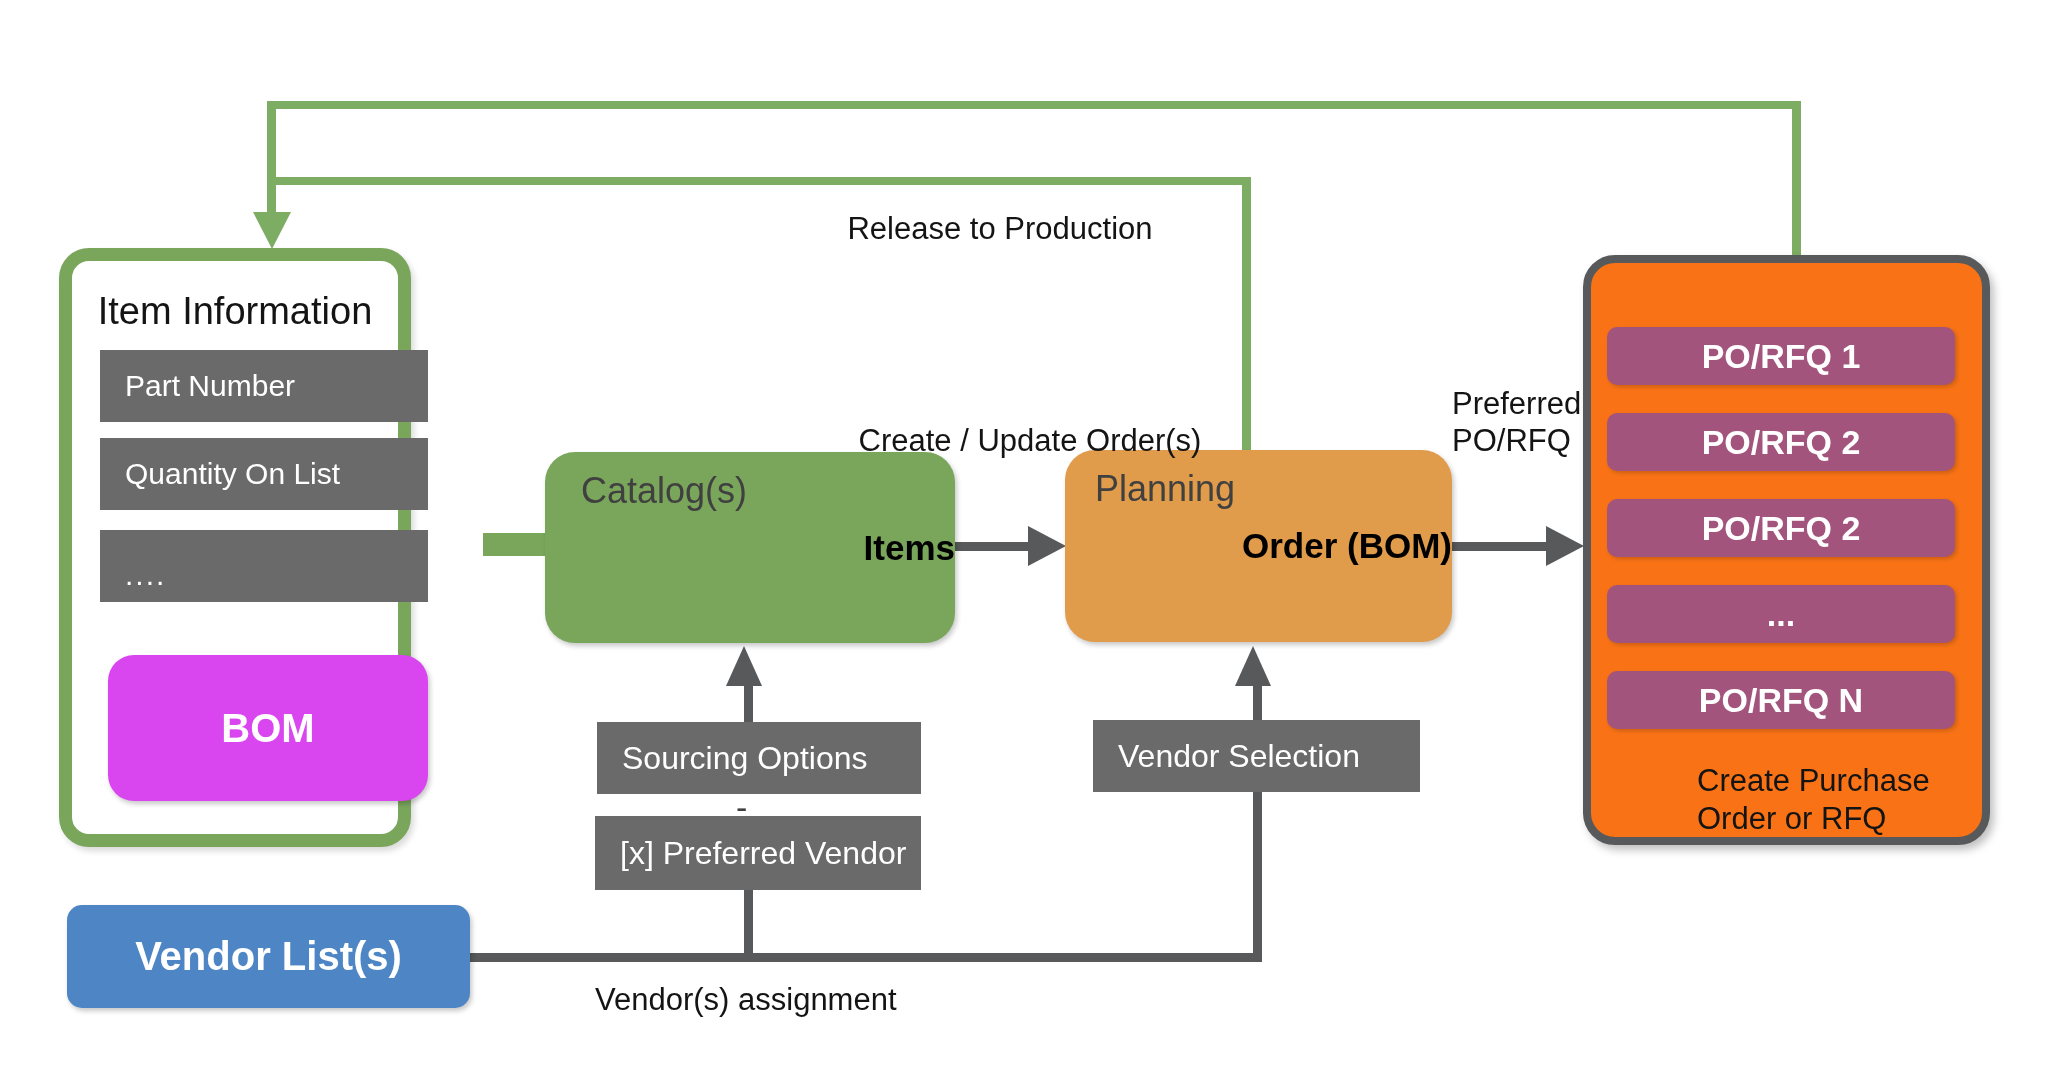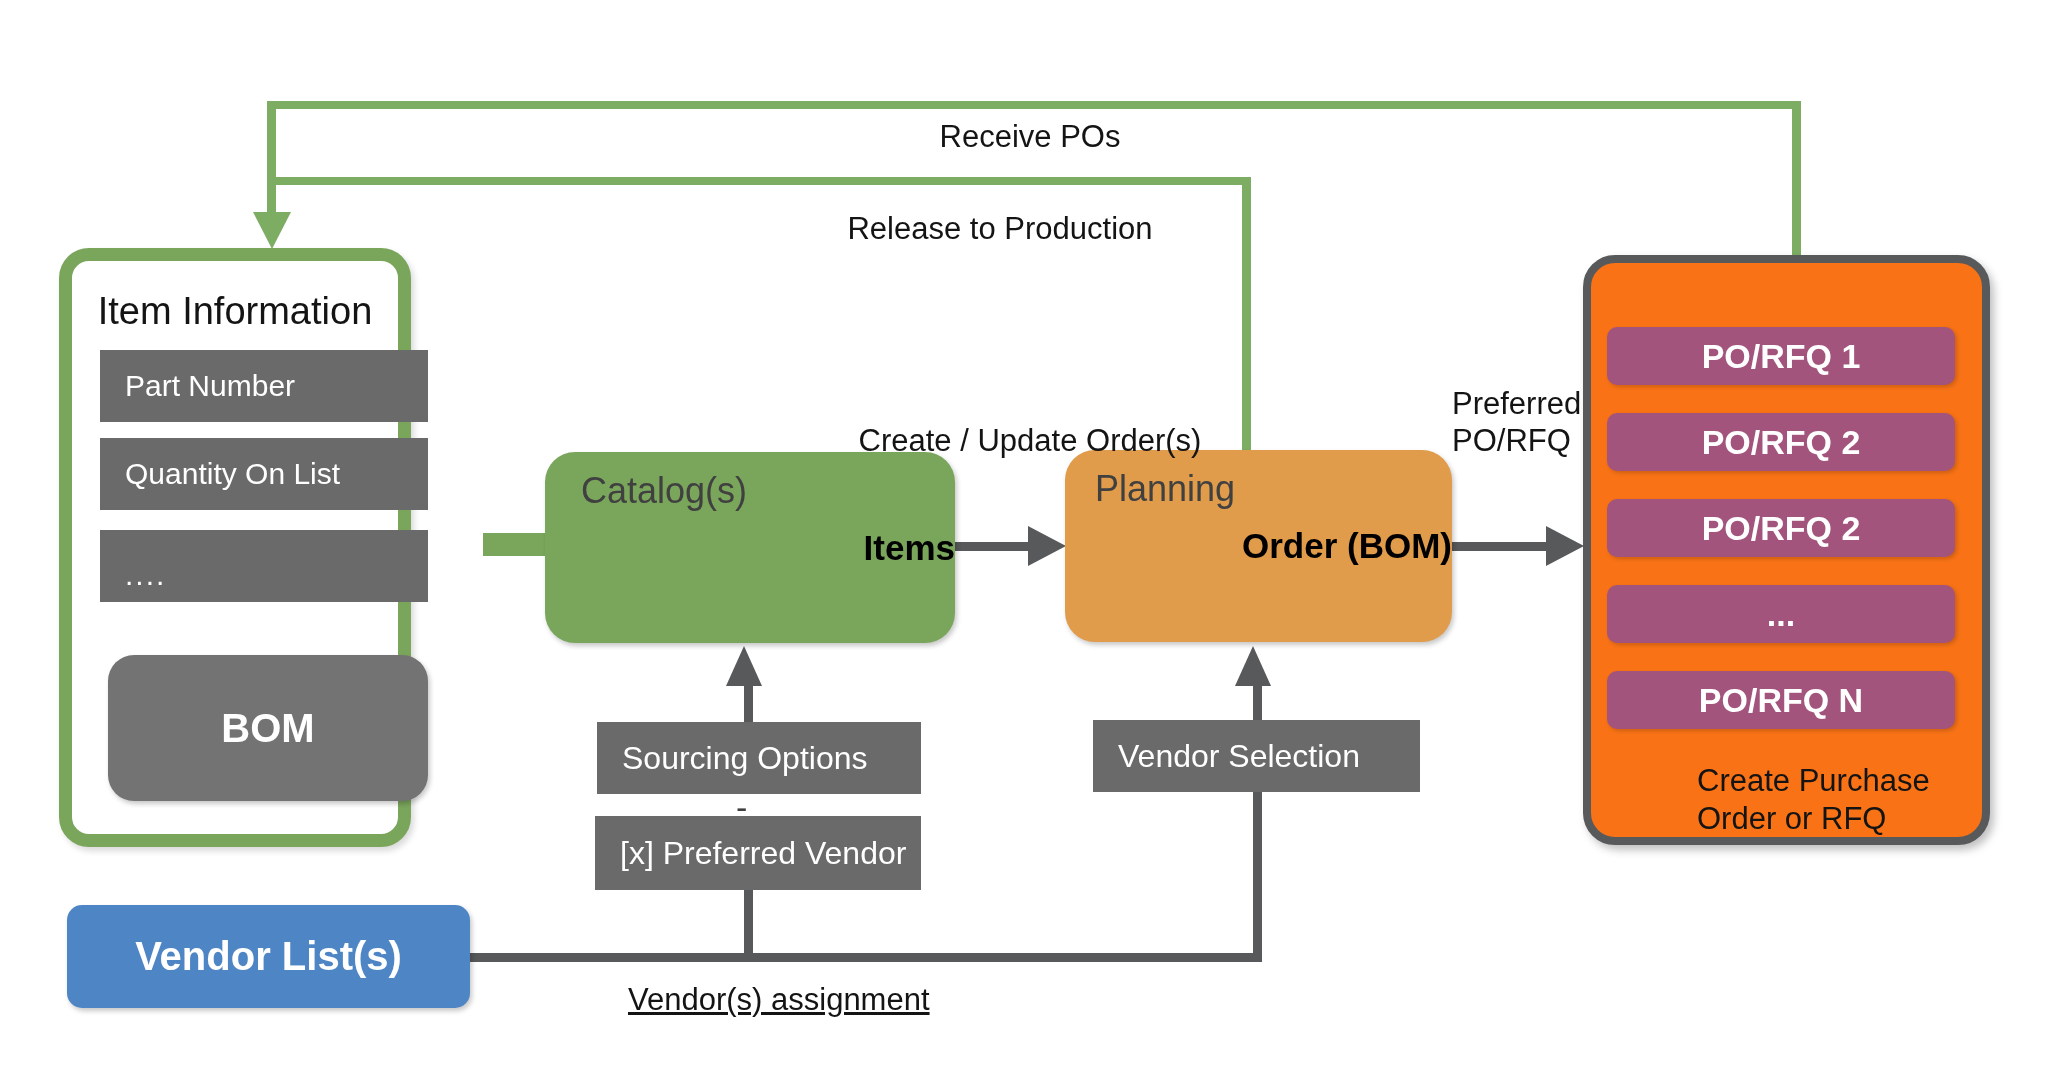--- a/index.html
+++ b/index.html
@@ -19,21 +19,21 @@
   .node{position:absolute;box-sizing:border-box;}
   .item-info{
     left:59px;top:248px;width:352px;height:599px;background:#ffffff;
     border:13px solid #7AA65C;border-radius:30px;
     box-shadow:3px 4px 6px rgba(0,0,0,0.15);
   }
   .item-title{position:absolute;left:0;right:0;top:29px;text-align:center;font-size:38px;color:#141414;}
   .gray-field{position:absolute;left:28px;width:328px;height:72px;background:#6A6A6A;color:#ffffff;
     display:flex;align-items:center;padding-left:25px;box-sizing:border-box;font-size:30px;}
   .gray-field.dots{align-items:flex-end;padding-bottom:10px;font-size:30px;letter-spacing:2px;}
-  .bom{position:absolute;left:36px;top:394px;width:320px;height:146px;background:#737373;border-radius:26px;
+  .bom{position:absolute;left:36px;top:394px;width:320px;height:146px;background:#d946ef;border-radius:26px;
     display:flex;align-items:center;justify-content:center;color:#fff;font-weight:bold;font-size:40px;
     box-shadow:2px 3px 5px rgba(0,0,0,0.22);}
   .vendor-list{
     left:67px;top:905px;width:403px;height:103px;background:#4E86C5;border-radius:15px;
     display:flex;align-items:center;justify-content:center;color:#fff;font-weight:bold;font-size:40px;
     box-shadow:2px 3px 5px rgba(0,0,0,0.22);
   }
   .proc-box{border-radius:30px;box-shadow:2px 3px 5px rgba(0,0,0,0.22);}
   .catalog{left:545px;top:452px;width:410px;height:191px;background:#7AA65C;}
   .planning{left:1065px;top:450px;width:387px;height:192px;background:#E09B4B;}
@@ -112,22 +112,21 @@
       <div>Create Purchase</div>
       <div>Order or RFQ</div>
     </div>
   </div>
 
   <div class="gray-label-box" style="left:597px;top:722px;width:324px;height:72px;">Sourcing Options</div>
   <div class="edge-label" style="left:736px;top:788px;font-size:34px;color:#3f3f3f;">-</div>
   <div class="gray-label-box" style="left:595px;top:816px;width:326px;height:74px;">[x] Preferred Vendor</div>
   <div class="gray-label-box" style="left:1093px;top:720px;width:327px;height:72px;">Vendor Selection</div>
 
-  <div class="edge-label center" style="left:860px;top:119px;width:340px;">Receive POs</div>
   <div class="edge-label center" style="left:815px;top:211px;width:370px;">Release to Production</div>
   <div class="edge-label center" style="left:820px;top:423px;width:420px;">Create / Update Order(s)</div>
   <div class="edge-label" style="left:1452px;top:385px;line-height:37px;">
     <div>Preferred</div>
     <div>PO/RFQ</div>
   </div>
-  <div class="edge-label" style="left:628px;top:982px;text-decoration:underline;">Vendor(s) assignment</div>
+  <div class="edge-label" style="left:595px;top:982px;">Vendor(s) assignment</div>
 
 </div>
 
 </body></html>

